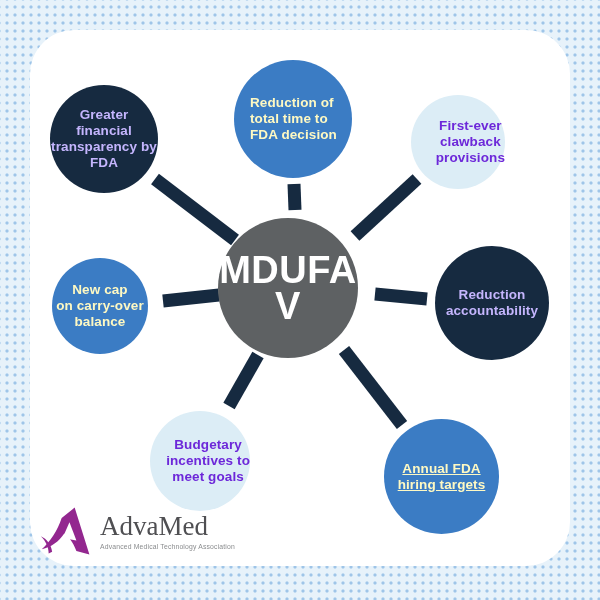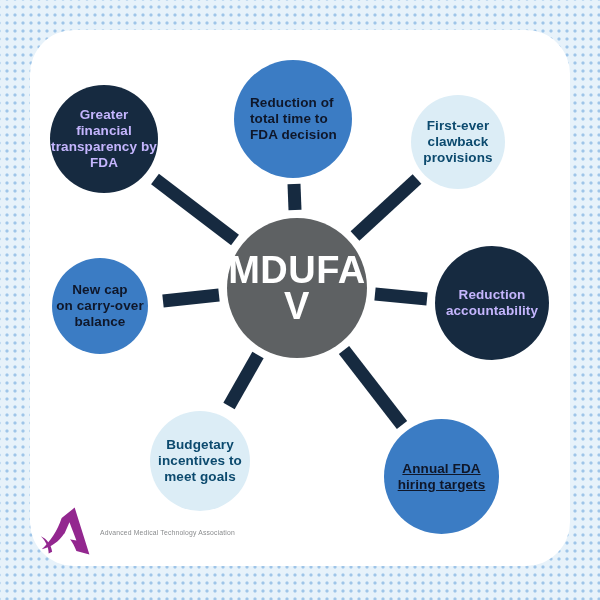--- a/index.html
+++ b/index.html
@@ -26,22 +26,22 @@
     box-sizing:border-box;text-align:center;
   }
   .node .label{
     white-space:pre-line;
     font-weight:700;
     font-size:13.5px;
     line-height:1.18;
     letter-spacing:.1px;
   }
   .c-navy{background:#162a40;color:#c4b5fd;}
-  .c-blue{background:#3b7cc4;color:#0f172a;}
-  .c-light{background:#dcedf6;color:#0c4a6e;}
+  .c-blue{background:#3b7cc4;color:#fef9c3;}
+  .c-light{background:#dcedf6;color:#6d28d9;justify-content:flex-end;}
   .c-hub{background:#5e6163;color:#ffffff;}
   .node.align-left{justify-content:flex-start;padding-left:16px;}
   .node.align-left .label{text-align:left;}
   .hub-text{display:flex;flex-direction:column;align-items:center;line-height:.95;}
   .hub-line{font-weight:700;font-size:38px;letter-spacing:.5px;}
   .logo{
     position:absolute;left:40px;top:505px;
     display:flex;align-items:center;gap:8px;
   }
   .logo-icon{width:52px;height:52px;flex:0 0 auto;}
@@ -105,30 +105,31 @@
 incentives to
 meet goals</span>
   </div>
 
   <div class="node c-blue" style="left:52px;top:258px;width:96px;height:96px;">
     <span class="label">New cap
 on carry-over
 balance</span>
   </div>
 
-  <div class="node c-hub" style="left:227px;top:218px;width:140px;height:140px;">
+  <div class="node c-hub" style="left:218px;top:218px;width:140px;height:140px;">
     <div class="hub-text">
       <span class="hub-line">MDUFA</span>
       <span class="hub-line">V</span>
     </div>
   </div>
 
   <div class="logo">
     <svg class="logo-icon" viewBox="0 0 60 60" aria-hidden="true">
       <path fill="#93278f" d="M40 3 L57 57 L42 53 C38 43 33 36 28 33 C22 42 13 49 2 51 C12 42 20 30 25 15 Z"></path>
       <path fill="#ffffff" d="M34 20 L42 41 L26 38 Z"></path>
       <path fill="#93278f" d="M1 36 C7 42 10 49 10 56 L14 54 C13 46 8 39 1 36 Z"></path>
     </svg>
     <div class="logo-text">
+      <div class="logo-name">AdvaMed</div>
       <div class="logo-tagline">Advanced Medical Technology Association</div>
     </div>
   </div>
 </div>
 
 </body></html>

